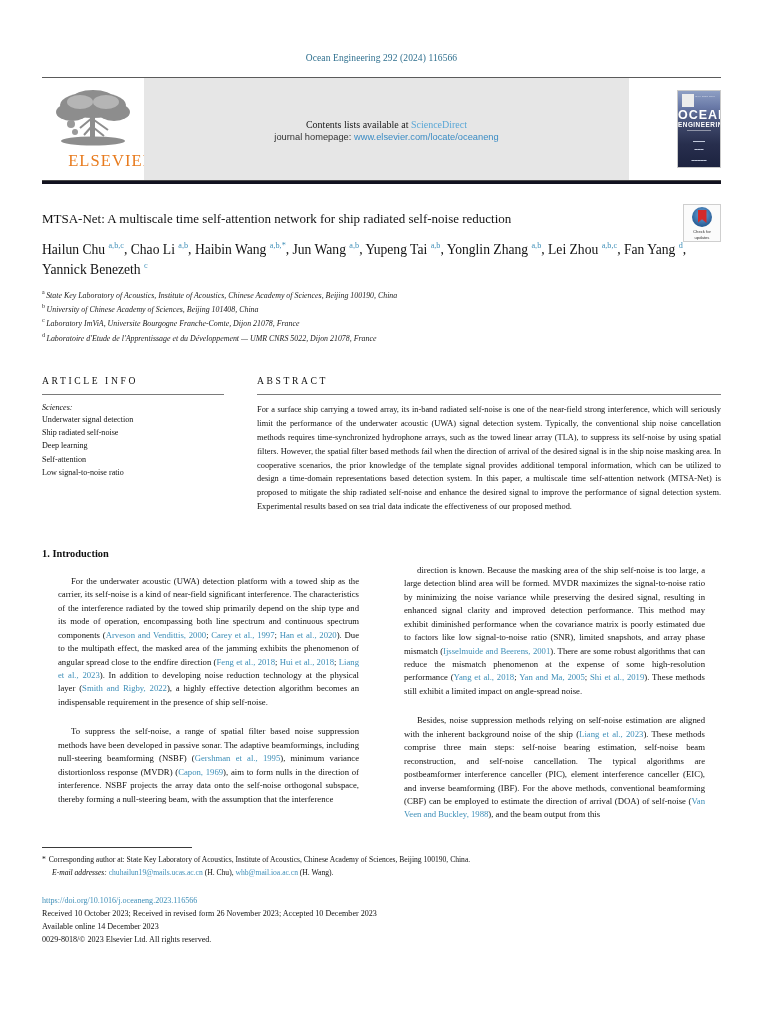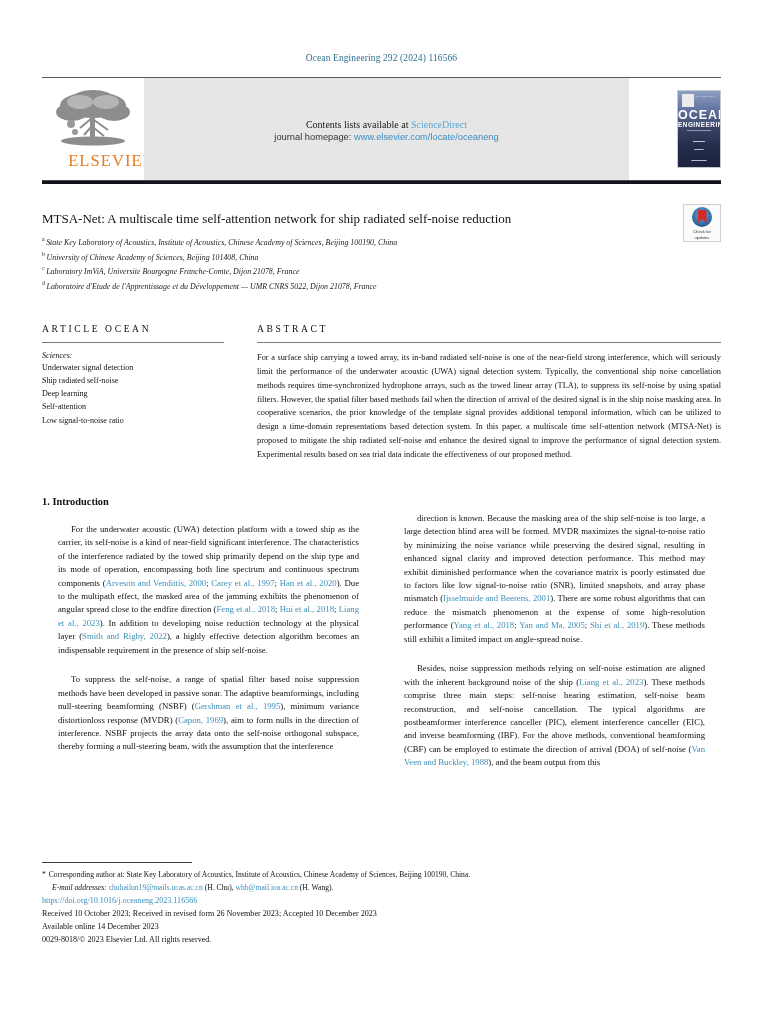--- a/index.html
+++ b/index.html
@@ -267,21 +267,21 @@
   .corr .star { margin-right: 3px; }
   .emails {
     font-size: 7.6px;
     line-height: 1.55;
     color: #111;
     padding-left: 10px;
     margin-top: 1px;
   }
   .emails .lbl { font-style: italic; }
   .emails .mail { color: #3f8fb8; }
-  .doi-block { }
+  .doi-block { margin-top: 15px; }
   .doi-link {
     font-size: 8.1px;
     color: #3f8fb8;
     line-height: 1.62;
   }
   .hist {
     font-size: 8.1px;
     color: #111;
     line-height: 1.62;
   }
@@ -346,33 +346,34 @@
         <div class="cm-shield"></div>
       </div>
       <div class="cm-label">
         <span>Check for</span><br>
         <span>updates</span>
       </div>
     </div>
 
     <h1 class="paper-title">MTSA-Net: A multiscale time self-attention network for ship radiated self-noise reduction</h1>
 
+    <div class="authors">Hailun Chu <sup>a,b,c</sup>, Chao Li <sup>a,b</sup>, Haibin Wang <sup>a,b,*</sup>, Jun Wang <sup>a,b</sup>, Yupeng Tai <sup>a,b</sup>, Yonglin Zhang <sup>a,b</sup>, Lei Zhou <sup>a,b,c</sup>, Fan Yang <sup>d</sup>, Yannick Benezeth <sup>c</sup></div>
 
     <div class="affils">
       <div class="affil"><sup>a</sup>State Key Laboratory of Acoustics, Institute of Acoustics, Chinese Academy of Sciences, Beijing 100190, China</div>
       <div class="affil"><sup>b</sup>University of Chinese Academy of Sciences, Beijing 101408, China</div>
       <div class="affil"><sup>c</sup>Laboratory ImViA, Universite Bourgogne Franche-Comte, Dijon 21078, France</div>
       <div class="affil"><sup>d</sup>Laboratoire d'Etude de l'Apprentissage et du Développement — UMR CNRS 5022, Dijon 21078, France</div>
     </div>
   </div>
 
   <div class="info-abs">
 
     <div class="col-info">
-      <div class="sec-head">ARTICLE OCEAN</div>
+      <div class="sec-head">ARTICLE INFO</div>
       <div class="sec-rule"></div>
       <div class="kw-title">Sciences:</div>
       <div class="kw-item">Underwater signal detection</div>
       <div class="kw-item">Ship radiated self-noise</div>
       <div class="kw-item">Deep learning</div>
       <div class="kw-item">Self-attention</div>
       <div class="kw-item">Low signal-to-noise ratio</div>
     </div>
 
     <div class="col-abs">

